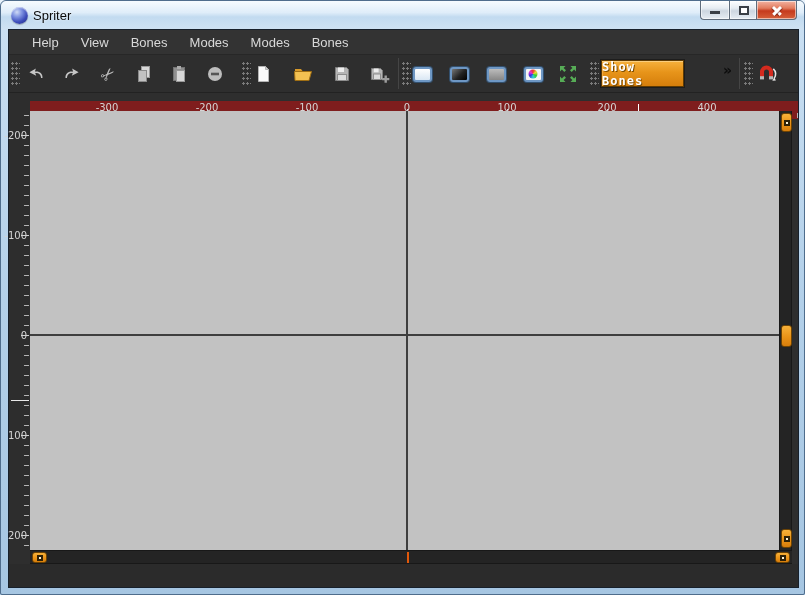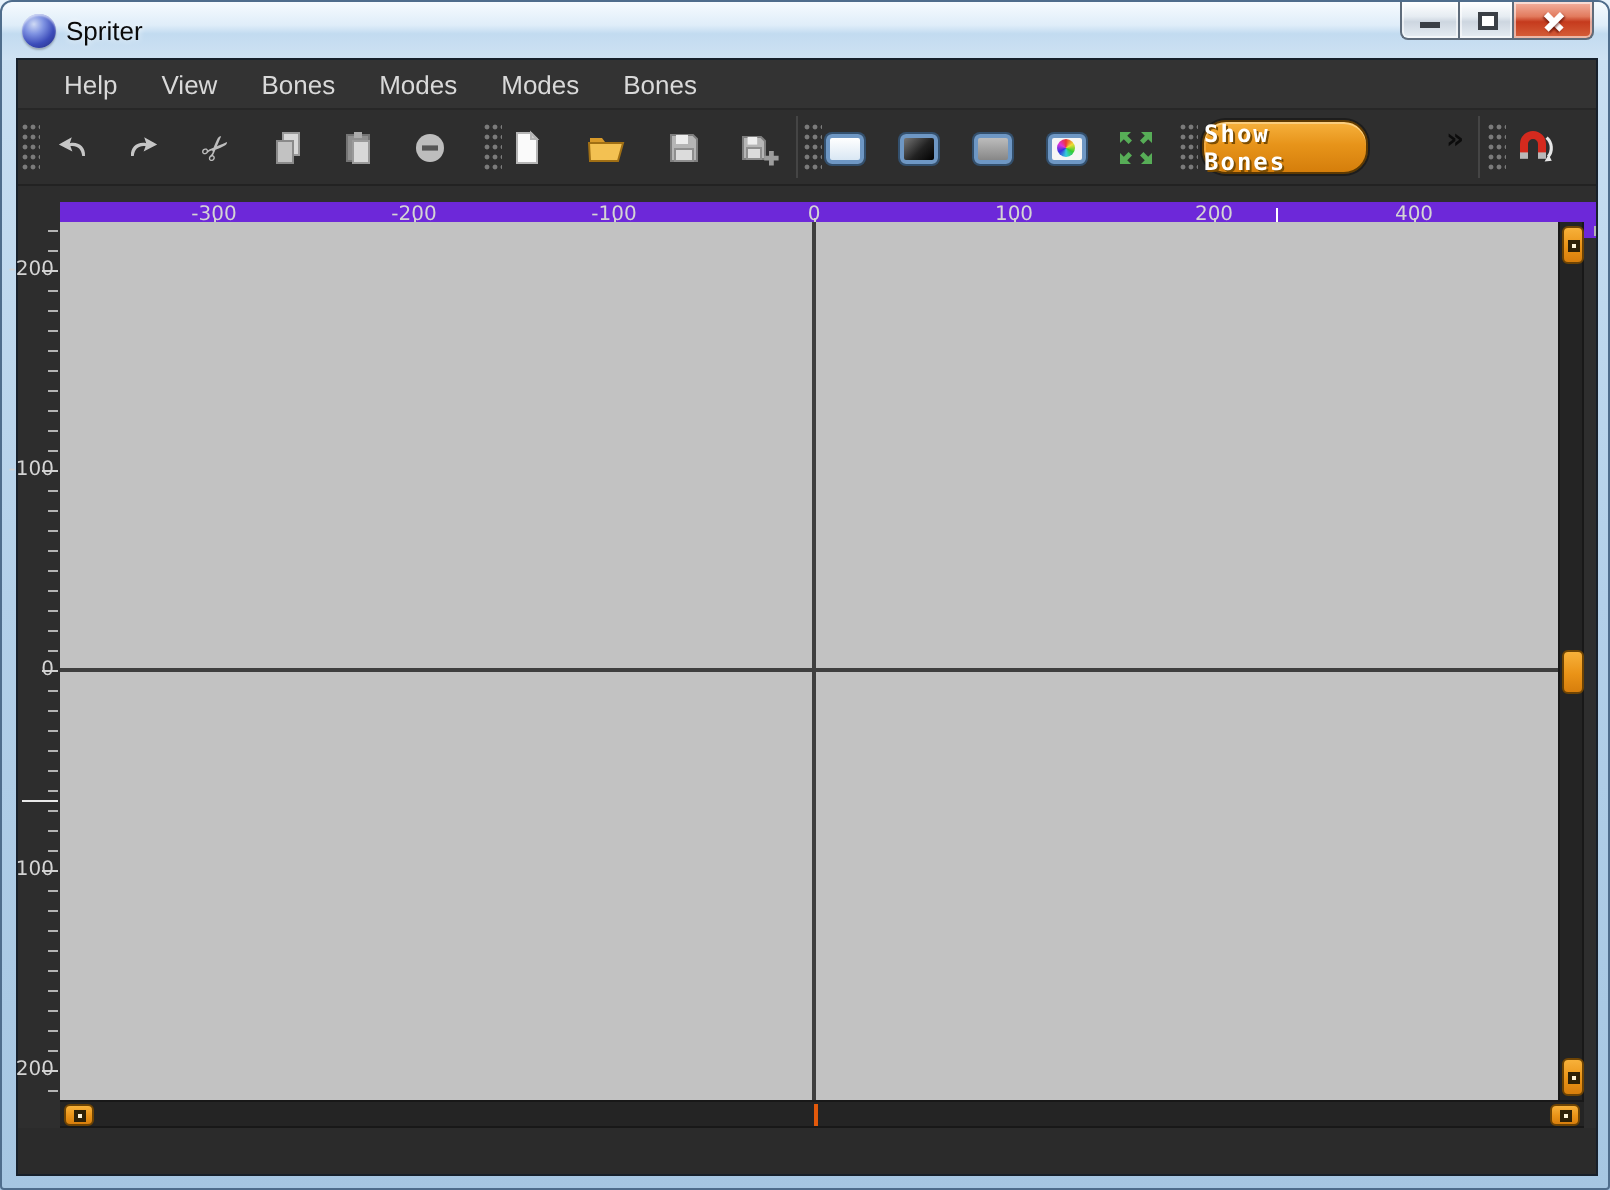--- a/index.html
+++ b/index.html
@@ -60,29 +60,29 @@
     box-shadow:0 0 0 1px #33506e; position:relative; }
   .w-light { background:linear-gradient(180deg,#ffffff,#d9e7f4); }
   .w-dark  { background:linear-gradient(135deg,#777 0%,#222 55%,#000 100%); }
   .w-gray  { background:linear-gradient(180deg,#bcbcbc,#878787); }
   .w-img   { background:#f5f5f5; }
   .w-img::after { content:""; position:absolute; left:50%; top:50%; width:9px; height:9px;
     transform:translate(-50%,-50%); border-radius:50%;
     background:conic-gradient(#e33,#ed3,#3c3,#3cd,#33d,#d3d,#e33); }
   .show-bones { position:absolute; left:592px; top:5px; width:83px; height:27px;
     background:linear-gradient(180deg,#f6b13d 0,#e7941a 45%,#d57e0b 100%);
-    border:1px solid #5e3a02; border-radius:12px;
+    border:1px solid #5e3a02; border-radius:0;
     box-shadow:inset 0 1px 0 #f9cd7e, inset 1px 0 0 #f2a83d, 0 0 0 1px #1d1d1d;
     color:#fff; font:bold 12px "DejaVu Sans Mono",monospace; letter-spacing:1px;
     display:flex; align-items:center; justify-content:center; text-shadow:1px 1px 0 #7c4d02; }
   .overflow { position:absolute; left:714px; top:7px; font:bold 14px "DejaVu Sans",sans-serif; color:#0c0c0c; }
 
   
   .ruler-corner { position:absolute; left:0; top:63px; width:21px; height:18px; background:#2d2d2d; }
-  .h-ruler { position:absolute; left:21px; top:71px; width:768px; height:18px; background:#6d28d9; }
+  .h-ruler { position:absolute; left:21px; top:71px; width:768px; height:18px; background:#7f1d1d; }
   .h-ticks { position:absolute; left:0; right:0; bottom:1px; height:5px;
     background-image:repeating-linear-gradient(90deg,#b4b4b4 0 1px,transparent 1px 10px);
     background-position-x:7px; }
   .hmaj { position:absolute; bottom:1px; width:1px; height:9px; background:#cfcfcf; }
   .hlab { position:absolute; top:1px; transform:translateX(-50%);
     font:10px "DejaVu Sans",sans-serif; color:#d4d4d4; }
   .hcur { position:absolute; left:608px; bottom:1px; width:1px; height:14px; background:#ffffff; }
   .v-ruler { position:absolute; left:0; top:81px; width:21px; height:439px; background:#2d2d2d; }
   .v-ticks { position:absolute; top:0; bottom:0; right:1px; width:5px;
     background-image:repeating-linear-gradient(180deg,#b4b4b4 0 1px,transparent 1px 10px);

